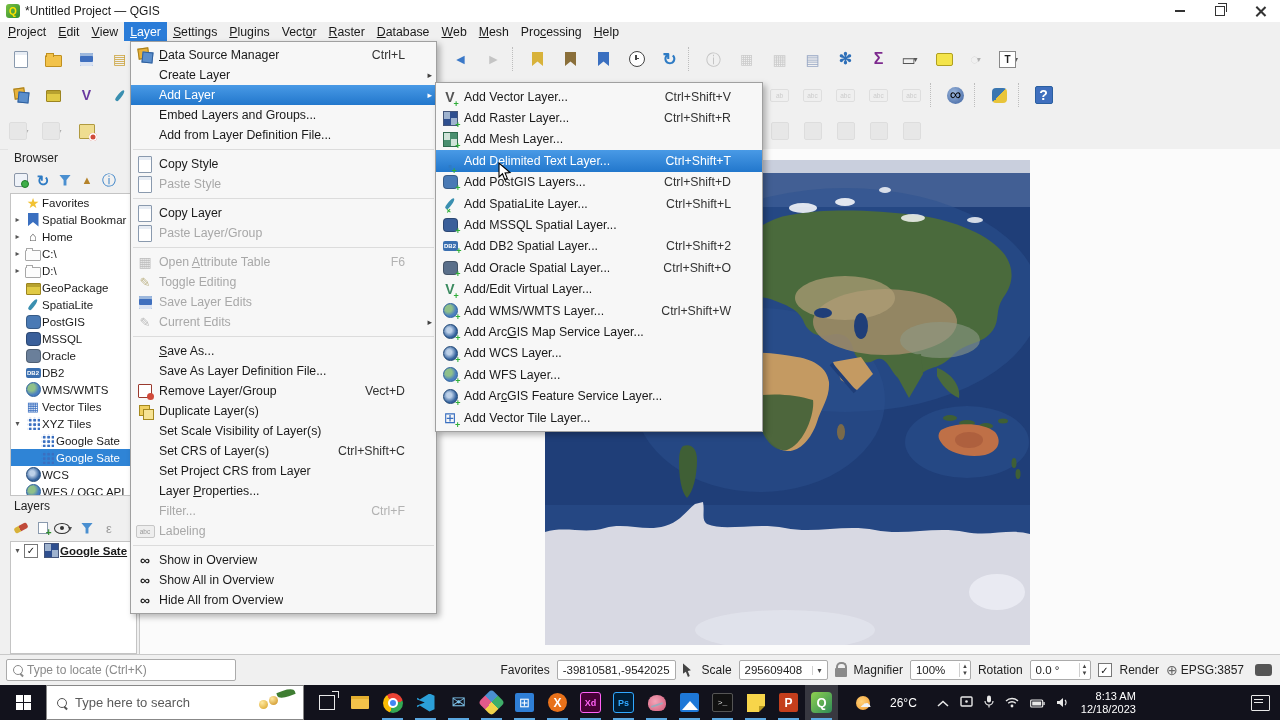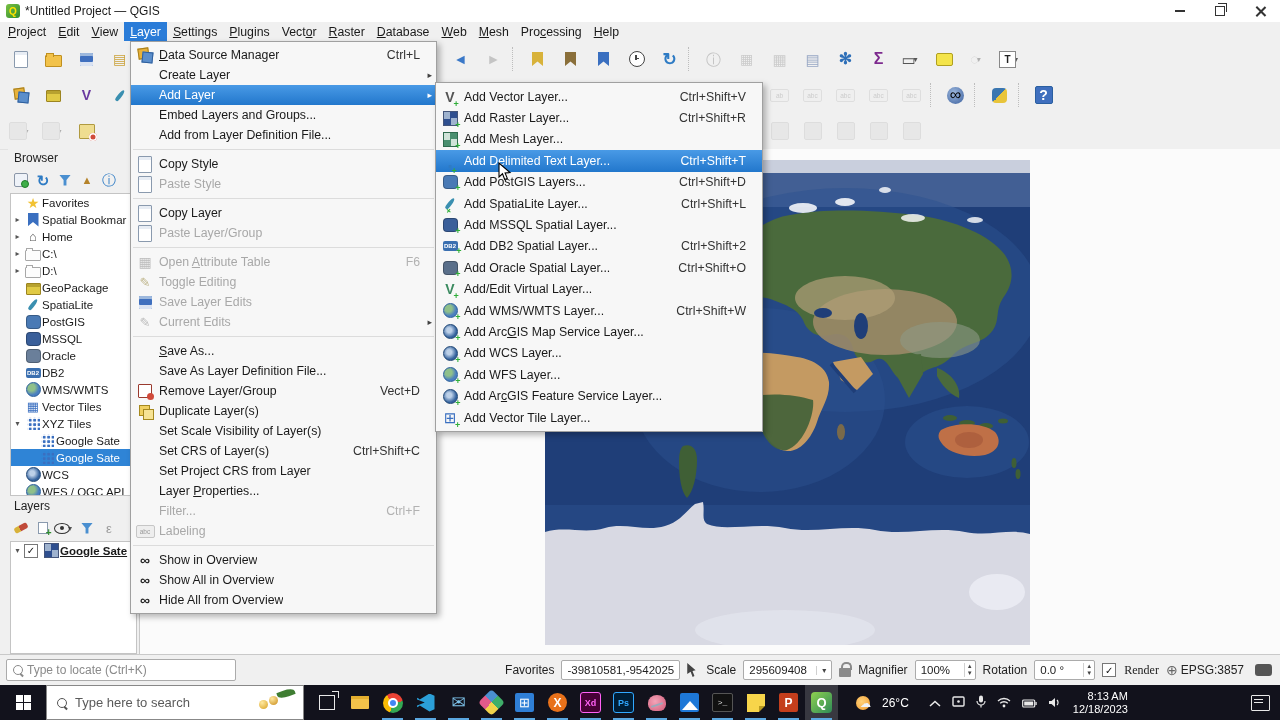--- a/index.html
+++ b/index.html
@@ -81,21 +81,21 @@
   .ic-clock::after{content:"";position:absolute;left:5.5px;top:2.5px;width:1.5px;height:5px;background:#444;}
   .ic-clock::before{content:"";position:absolute;left:5.5px;top:5.5px;width:4px;height:1.5px;background:#444;}
   .ic-feather{width:4px;height:13px;background:#3a8fb0;border-radius:60% 60% 40% 40%;transform:rotate(38deg);}
   .ic-bmk{width:11px;height:14px;}
   .ic-curs{width:12px;height:14px;background:#444;clip-path:polygon(0 0,0 78%,28% 62%,45% 100%,60% 92%,44% 57%,70% 52%);}
 
   
   .menu{position:absolute;background:#f7f7f7;border:1px solid #a0a0a0;box-shadow:3px 3px 6px rgba(0,0,0,.28);z-index:60;padding:3px 0;font-size:12.3px;}
   #layerMenu{left:130px;top:41px;width:305px;}
   #addLayerMenu{left:435px;top:82px;width:326px;}
-  .mrow{height:20px;display:flex;align-items:center;position:relative;color:#1a1a1a;padding-right:16px;}
+  .mrow{height:20px;display:flex;align-items:center;position:relative;color:#1a1a1a;padding-right:31px;}
   #addLayerMenu .mrow{height:21.4px;}
   .mrow .mi-ic{width:28px;display:flex;justify-content:center;flex:0 0 28px;}
   .mrow .mi-label{white-space:nowrap;overflow:hidden;}
   .mrow .mi-sc{margin-left:auto;padding-left:18px;color:#333;}
   .mrow .mi-arrow{position:absolute;right:4px;font-size:9px;color:#404040;}
   .mrow.dis{color:#a8a8a8;}
   .mrow.dis .mi-sc{color:#b2b2b2;}
   .mrow.hl{background:linear-gradient(#499ae6,#2277cc);color:#fff;}
   .mrow.hl .mi-sc,.mrow.hl .mi-arrow{color:#fff;}
   .msep{height:1px;background:#dcdcdc;margin:4px 2px;}
@@ -130,21 +130,21 @@
   .sb-label{color:#222;}
   .sb-input{background:#fff;border:1px solid #ababab;border-radius:2px;height:18px;display:inline-flex;align-items:center;justify-content:center;padding:0 5px;font-size:11.5px;min-width:84px;}
   .sb-combo{background:#fff;border:1px solid #ababab;border-radius:2px;height:18px;display:inline-flex;align-items:center;font-size:11.5px;}
   .sb-combo .val{padding:0 5px;min-width:62px;}
   .sb-combo .caret{width:14px;text-align:center;font-size:8px;color:#444;border-left:1px solid #d0d0d0;}
   .sb-spin{background:#fff;border:1px solid #ababab;border-radius:2px;height:18px;display:inline-flex;align-items:center;font-size:11.5px;}
   .sb-spin .val{padding:0 5px;min-width:38px;}
   .sb-spin .spin{display:flex;flex-direction:column;font-size:6px;color:#444;line-height:7px;border-left:1px solid #d0d0d0;padding:0 2px;}
   .padlock{width:12px;height:9px;background:#8a8a8a;border-radius:1px;position:relative;margin-top:5px;}
   .padlock::before{content:"";position:absolute;left:1.5px;top:-6px;width:7px;height:6px;border:2px solid #8a8a8a;border-bottom:none;border-radius:5px 5px 0 0;}
-  .sb-check{display:inline-flex;align-items:center;gap:4px;font-family:Liberation Serif, serif;}
+  .sb-check{display:inline-flex;align-items:center;gap:4px;}
   .epsg{display:inline-flex;align-items:center;gap:3px;}
   .globe-g{font-size:14px;color:#666;}
   .sbubble{width:17px;height:12px;background:#555;border-radius:3px;position:relative;margin-left:4px;}
   .sbubble::after{content:"";position:absolute;left:3px;bottom:-4px;border:4px solid transparent;border-top-color:#555;border-right-width:1px;}
 
   
   .taskbar{position:absolute;left:0;right:0;bottom:0;height:35px;background:#12121c;display:flex;align-items:center;z-index:80;}
   .tk-start{width:46px;height:35px;display:flex;align-items:center;justify-content:center;}
   .winlogo{width:15px;height:15px;background:
      linear-gradient(#fff,#fff) 0 0/7px 7px no-repeat,
@@ -177,21 +177,21 @@
   .tk-ps{width:19px;height:19px;background:#001e36;border:1px solid #31a8ff;border-radius:3px;color:#31a8ff;font-size:9px;font-weight:bold;display:flex;align-items:center;justify-content:center;}
   .tk-design{width:18px;height:16px;background:radial-gradient(circle at 40% 40%,#f4a4b8,#d05a78);border-radius:50% 50% 40% 40%;position:relative;}
   .tk-design::after{content:"";position:absolute;left:3px;top:9px;width:12px;height:2px;background:#9ab;transform:rotate(-18deg);}
   .tk-photos{width:19px;height:19px;background:#1e78d7;border-radius:2px;position:relative;overflow:hidden;}
   .tk-photos::after{content:"";position:absolute;left:2px;bottom:2px;border-left:8px solid transparent;border-right:8px solid transparent;border-bottom:9px solid #fff;}
   .tk-term{width:19px;height:17px;background:#111;border:1px solid #555;border-radius:2px;color:#ddd;font-size:8px;font-family:"Liberation Mono",monospace;display:flex;align-items:center;justify-content:center;}
   .tk-notes{width:18px;height:18px;background:#f7d54a;position:relative;}
   .tk-notes::after{content:"";position:absolute;right:0;bottom:0;border-left:6px solid #b89a20;border-bottom:6px solid #12121c;}
   .tk-ppt{width:19px;height:19px;background:#c43e1c;border-radius:2px;color:#fff;font-weight:bold;font-size:12px;display:flex;align-items:center;justify-content:center;}
   .tk-qgis{width:21px;height:21px;border-radius:4px;background:linear-gradient(135deg,#8fd14f,#2e8b57);color:#fff;font-weight:bold;font-size:13px;display:flex;align-items:center;justify-content:center;}
-  .tk-weather{display:flex;align-items:center;gap:12px;color:#fff;font-size:12px;margin:0 10px 0 18px;}
+  .tk-weather{display:flex;align-items:center;gap:20px;color:#fff;font-size:12px;margin:0 10px 0 18px;}
   .sun{width:14px;height:14px;border-radius:50%;background:radial-gradient(circle at 40% 40%,#ffd27a,#f29a2e);position:relative;}
   .sun::after{content:"☁";position:absolute;left:4px;top:1px;color:#eef2f8;font-size:11px;}
   .tktray{display:flex;align-items:center;gap:11px;margin-left:10px;color:#e8e8e8;}
   .tkclock{color:#fff;font-size:11px;line-height:12.5px;text-align:right;margin-left:12px;}
   .tk-notif{margin-left:auto;margin-right:10px;width:17px;height:14px;border:1.4px solid #e8e8e8;border-radius:1px;position:relative;}
   .tk-notif::after{content:"";position:absolute;left:2px;top:3px;width:9px;height:1.4px;background:#e8e8e8;box-shadow:0 3px 0 #e8e8e8;}
 
   .cursor{position:absolute;z-index:100;}
 </style>
 </head>

